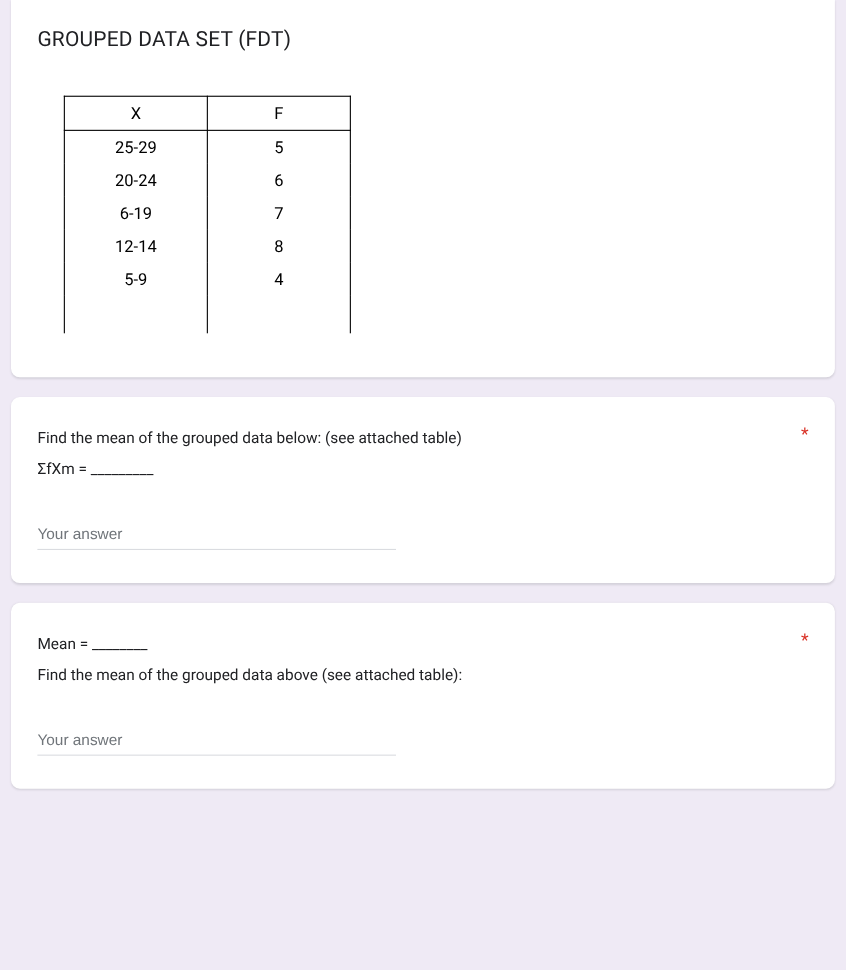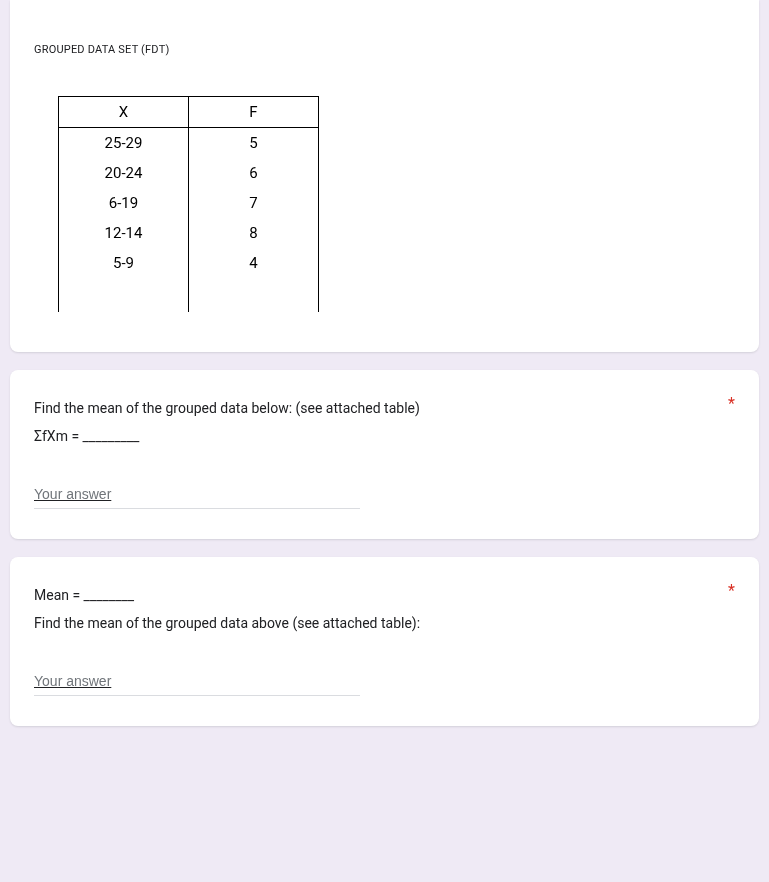--- a/index.html
+++ b/index.html
@@ -13,25 +13,24 @@
   }
   .card {
     background: #fff;
     border-radius: 8px;
     margin: 0 10px 18px 10px;
     padding: 24px 24px;
     box-shadow: 0 1px 2px rgba(60,64,67,.15);
   }
   .first-card { margin-top: 0; border-top-left-radius: 0; border-top-right-radius: 0; padding-bottom: 40px;}
   .title {
-    font-size: 11px;
+    font-size: 19px;
     letter-spacing: .2px;
     color: #202124;
     margin-bottom: 40px;
-    margin-top: 19px;
   }
   .fdt {
     border-collapse: collapse;
     margin-left: 24px;
     font-size: 15px;
     color: #000;
   }
   .fdt th, .fdt td {
     border: 1.5px solid #000;
     text-align: center;
@@ -70,21 +69,20 @@
   }
   .answer-input {
     width: 100%;
     border: none;
     border-bottom: 1px solid #dadce0;
     padding: 6px 0;
     font-size: 14px;
     color: #202124;
     outline: none;
     background: transparent;
-    text-decoration: underline;
   }
   .answer-input::placeholder {
     color: #70757a;
     font-size: 14px;
   }
   .padbottom { padding-bottom: 30px; }
 </style>
 </head>
 <body>
 

